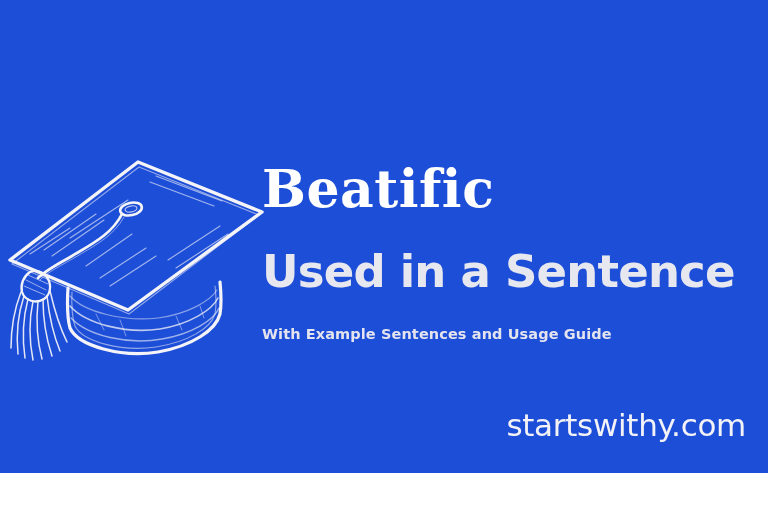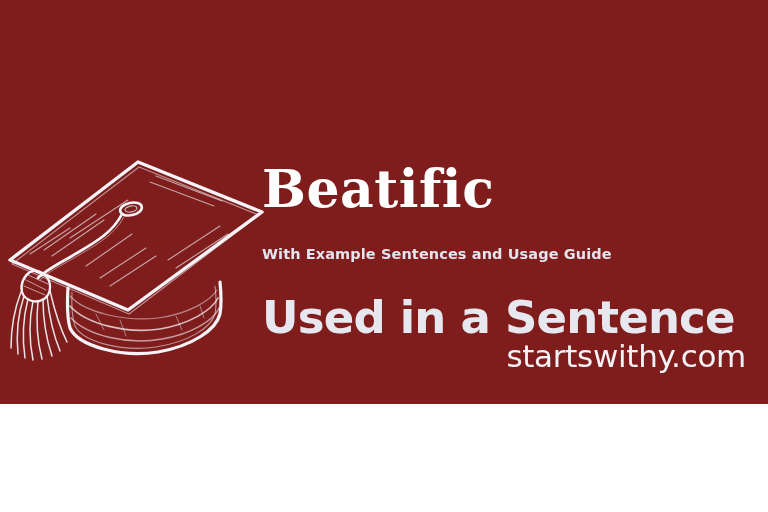--- a/index.html
+++ b/index.html
@@ -8,22 +8,22 @@
   }
   body {
     width: 768px;
     height: 512px;
     overflow: hidden;
     font-family: "Liberation Sans", sans-serif;
   }
   #card {
     position: relative;
     width: 768px;
-    height: 404px;
-    background: #7f1d1d;
+    height: 473px;
+    background: #1d4ed8;
     overflow: hidden;
   }
 
   
   #cap-illustration {
     position: absolute;
     left: 0px;
     top: 138px;
     width: 272px;
     height: 232px;
@@ -154,19 +154,19 @@
         <path d="M96 176 L104 192"></path>
         <path d="M120 182 L126 198"></path>
         <path d="M176 178 L182 192"></path>
         <path d="M200 168 L204 180"></path>
       </g>
     </svg>
   </div>
 
   <div id="text-block">
     <div id="word-title">Beatific</div>
+    <div id="headline">Used in a Sentence</div>
     <div id="tagline">With Example Sentences and Usage Guide</div>
-    <div id="headline">Used in a Sentence</div>
   </div>
 
   <div id="brand">startswithy.com</div>
 
 </div>
 
 </body></html>

